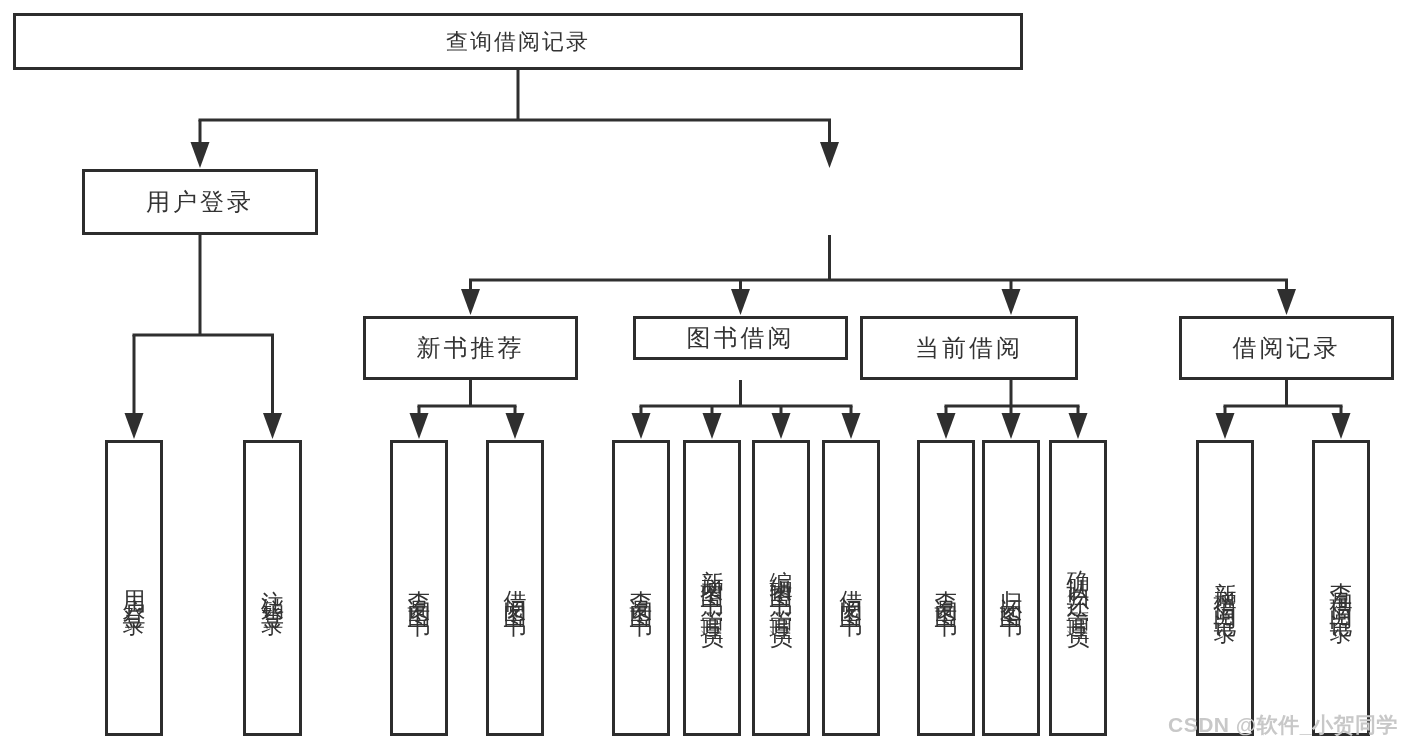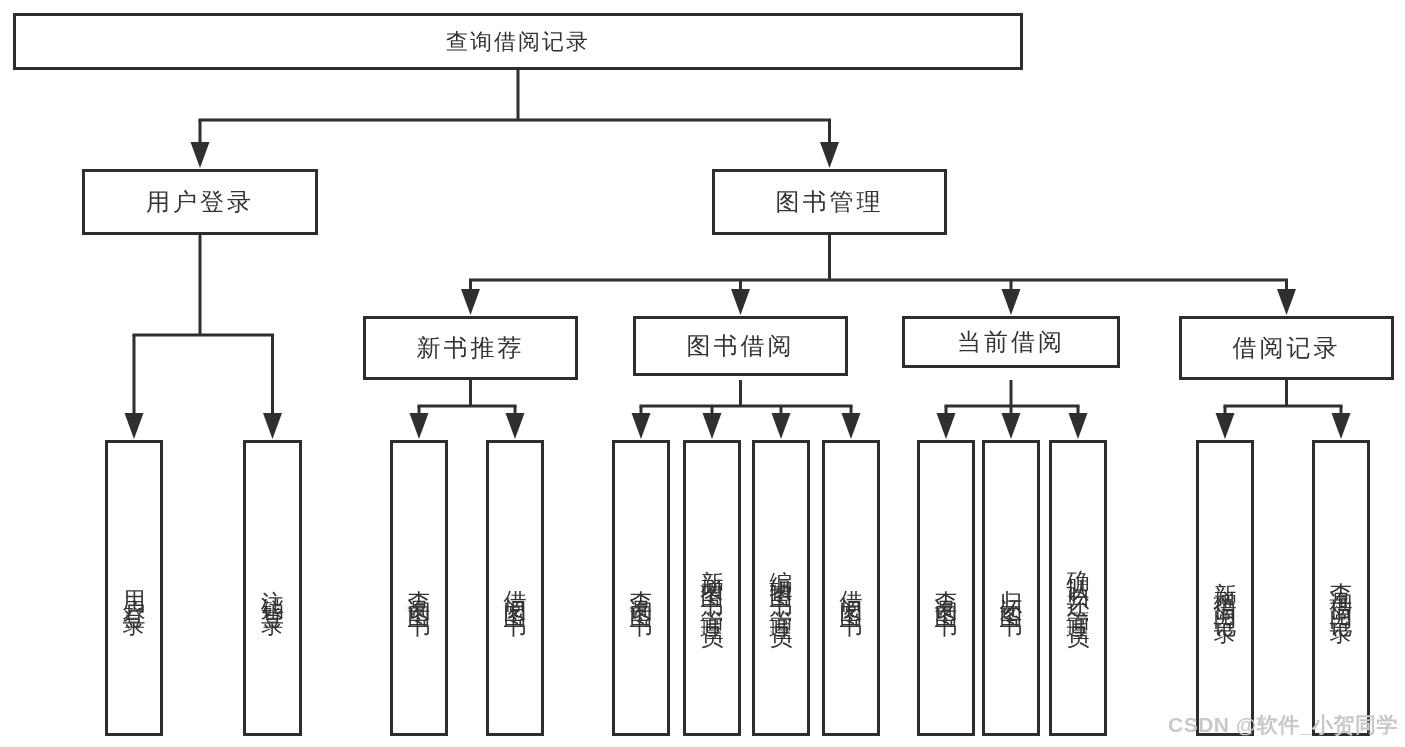--- a/index.html
+++ b/index.html
@@ -134,30 +134,27 @@
         <polygon points="1331.5,413 1350.5,413 1341,439" fill="#2f2f2f"></polygon>
       </g>
     </svg>
 
   <div class="node h root" style="left: 13px; top: 13px; width: 1010px; height: 57px; border-color: rgb(45, 45, 45);">
       <span class="label" style="color: rgb(51, 51, 51);">查询借阅记录</span>
     </div>
     <div class="node h" style="left: 82px; top: 169px; width: 236px; height: 66px; border-color: rgb(45, 45, 45);">
       <span class="label" style="color: rgb(51, 51, 51);">用户登录</span>
     </div>
-    <div class="node h" style="left: 712px; top: 169px; width: 235px; height: 66px; border-color: rgb(45, 45, 45);">
-      <span class="label" style="color: rgb(51, 51, 51);">图书管理</span>
-    </div>
     <div class="node h" style="left: 363px; top: 316px; width: 215px; height: 64px; border-color: rgb(45, 45, 45);">
       <span class="label" style="color: rgb(51, 51, 51);">新书推荐</span>
     </div>
-    <div class="node h" style="left: 633px; top: 316px; width: 215px; height: 60px; border-color: rgb(45, 45, 45);">
+    <div class="node h" style="left: 633px; top: 316px; width: 215px; height: 44px; border-color: rgb(45, 45, 45);">
       <span class="label" style="color: rgb(51, 51, 51);">图书借阅</span>
     </div>
-    <div class="node h" style="left: 902px; top: 316px; width: 218px; height: 52px; border-color: rgb(45, 45, 45);">
+    <div class="node h" style="left: 860px; top: 316px; width: 218px; height: 64px; border-color: rgb(45, 45, 45);">
       <span class="label" style="color: rgb(51, 51, 51);">当前借阅</span>
     </div>
     <div class="node h" style="left: 1179px; top: 316px; width: 215px; height: 64px; border-color: rgb(45, 45, 45);">
       <span class="label" style="color: rgb(51, 51, 51);">借阅记录</span>
     </div>
     <div class="node v" style="left: 105px; top: 440px; width: 58px; height: 296px; border-color: rgb(45, 45, 45);">
       <span class="label" style="color: rgb(51, 51, 51);">用户登录</span>
     </div>
     <div class="node v" style="left: 243px; top: 440px; width: 59px; height: 296px; border-color: rgb(45, 45, 45);">
       <span class="label" style="color: rgb(51, 51, 51);">注销登录</span>

